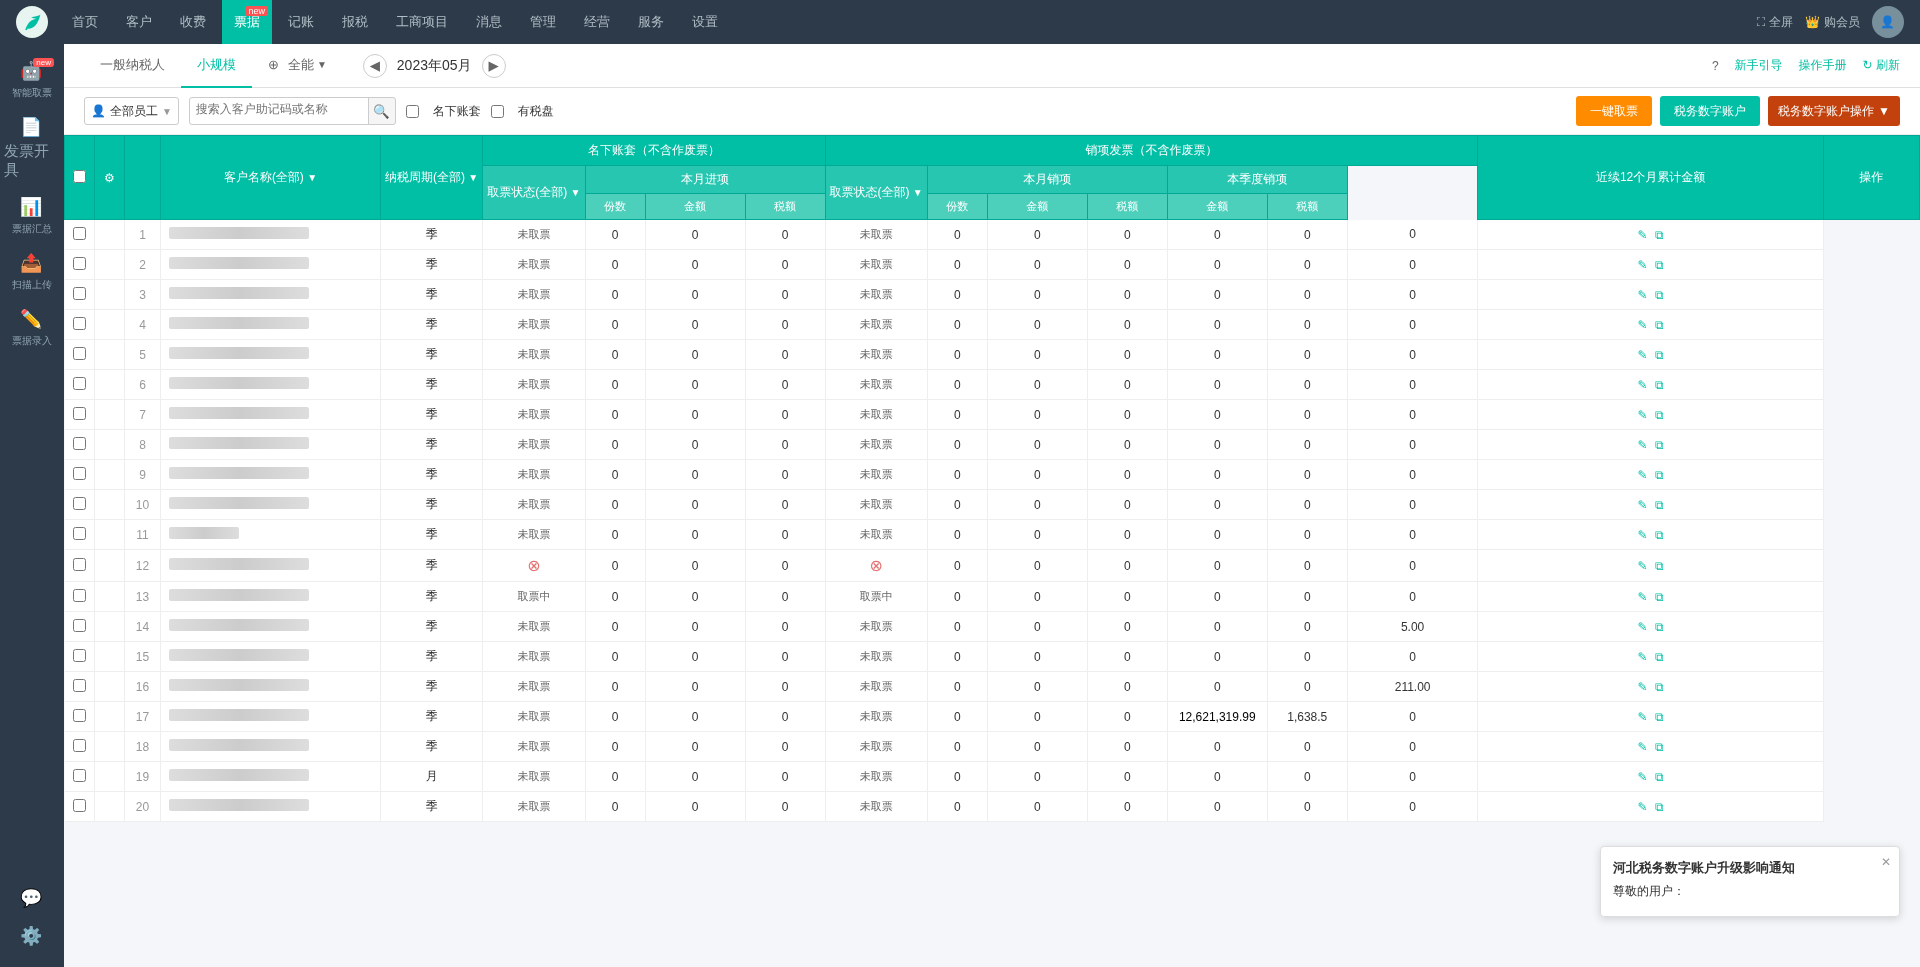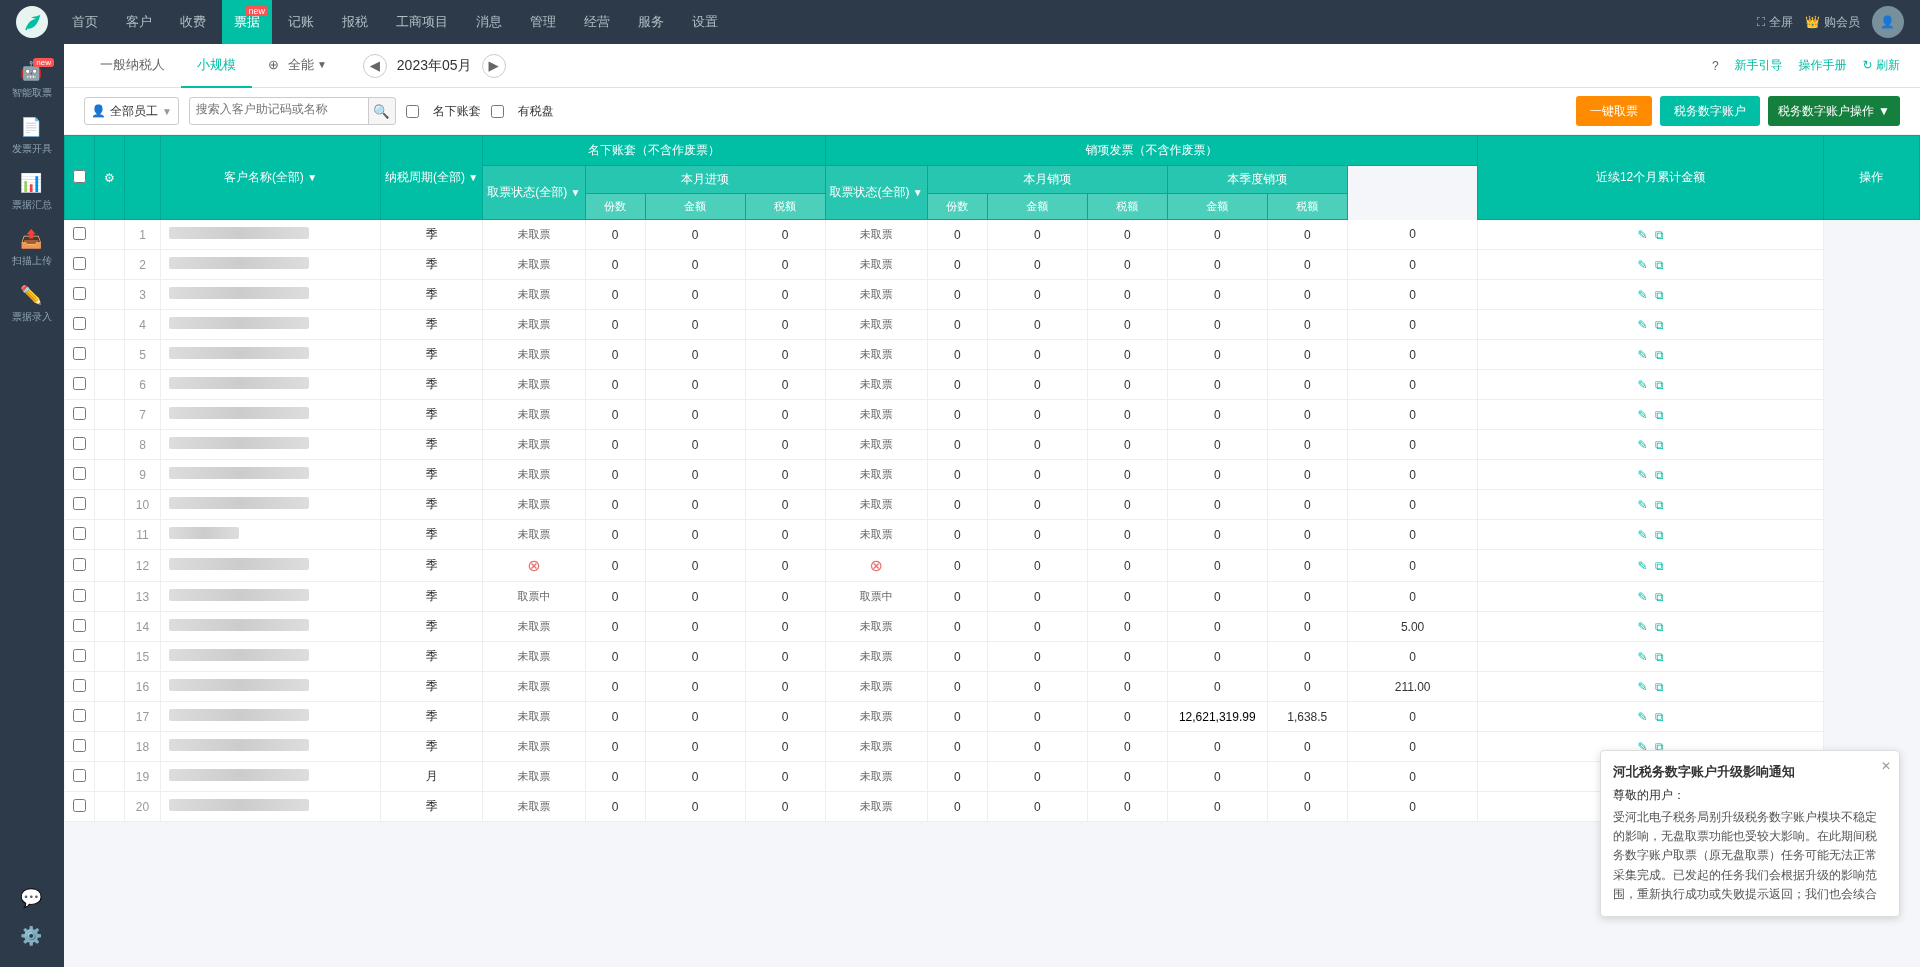--- a/index.html
+++ b/index.html
@@ -38,21 +38,21 @@
 
     
     .toolbar { background: #fff; padding: 8px 20px; display: flex; align-items: center; gap: 10px; border-bottom: 1px solid #eee; }
     .employee-select { display: flex; align-items: center; background: #fff; border: 1px solid #ccc; border-radius: 3px; padding: 0 6px; height: 28px; gap: 4px; font-size: 12px; min-width: 80px; cursor: pointer; }
     .search-input { border: 1px solid #ccc; border-radius: 3px; height: 28px; padding: 0 8px 5px 6px; font-size: 12px; width: 180px; outline: none; }
     .search-btn { height: 28px; width: 28px; border: 1px solid #ccc; border-radius: 0 3px 3px 0; margin-left: -1px; background: #f5f5f5; cursor: pointer; display: flex; align-items: center; justify-content: center; }
     .checkbox-label { display: flex; align-items: center; gap: 14px; font-size: 12px; color: #333; cursor: pointer; }
     .toolbar-right { margin-left: auto; display: flex; align-items: center; gap: 8px; }
     .btn-orange { background: #ff8c00; color: #fff; border: none; border-radius: 3px; padding: 0 14px; height: 30px; cursor: pointer; font-size: 12px; }
     .btn-teal { background: #00bfa5; color: #fff; border: none; border-radius: 3px; padding: 0 14px; height: 30px; cursor: pointer; font-size: 12px; }
-    .btn-dropdown { background: #15803d; color: #fff; border: none; border-radius: 3px; padding: 0 10px; height: 30px; cursor: pointer; font-size: 12px; display: flex; align-items: center; gap: 4px; }
+    .btn-dropdown { background: #c2410c; color: #fff; border: none; border-radius: 3px; padding: 0 10px; height: 30px; cursor: pointer; font-size: 12px; display: flex; align-items: center; gap: 4px; }
 
     
     .table-container { flex: 1; overflow: auto; padding: 0 0 40px 0; }
     table { width: 100%; border-collapse: collapse; font-size: 12px; }
     .table-header-group1 th { background: #00bfa5; color: #fff; text-align: center; padding: 6px 4px; border: 1px solid #00a896; font-weight: normal; white-space: nowrap; }
     .table-header-group2 th { background: #26c6b0; color: #fff; text-align: center; padding: 5px 4px; border: 1px solid #00a896; font-weight: normal; white-space: nowrap; }
     .table-header-group3 th { background: #4dd0bb; color: #fff; text-align: center; padding: 5px 4px; border: 1px solid #00a896; font-weight: normal; white-space: nowrap; font-size: 11px; }
     tbody tr { background: #fff; }
     tbody td { padding: 6px 4px; border-bottom: 1px solid #eee; border-right: 1px solid #eee; text-align: center; white-space: nowrap; }
     .td-left { text-align: left; padding-left: 8px; }
@@ -142,21 +142,21 @@
 <div class="layout">
 
   <div class="sidebar">
     <div class="sidebar-item">
       <span class="icon">🤖</span>
       <span style="font-size:10px;text-align:center;">智能取票</span>
       <span class="badge">new</span>
     </div>
     <div class="sidebar-item">
       <span class="icon">📄</span>
-      <span style="font-size:10px;">发票开具</span>
+      <span style="font-size:15px;">发票开具</span>
     </div>
     <div class="sidebar-item">
       <span class="icon">📊</span>
       <span style="font-size:10px;">票据汇总</span>
     </div>
     <div class="sidebar-item">
       <span class="icon">📤</span>
       <span style="font-size:10px;">扫描上传</span>
     </div>
     <div class="sidebar-item">
@@ -811,14 +811,13 @@
       </table>
     </div>
 
   </div>
 </div>
 
 <div class="notification-box" style="position:fixed;bottom:50px;right:20px;">
   <div class="notification-close">✕</div>
   <div class="notification-title">河北税务数字账户升级影响通知</div>
   <div style="margin:4px 0;">尊敬的用户：</div>
-  <div style="line-height:1.6;color:#555;">受河北电子税务局别升级税务数字账户模块不稳定的影响，无盘取票功能也受较大影响。在此期间税务数字账户取票（原无盘取票）任务可能无法正常采集完成。已发起的任务我们会根据升级的影响范围，重新执行成功或失败提示返回；我们也会续合</div>
 </div>
 
 </body></html>

